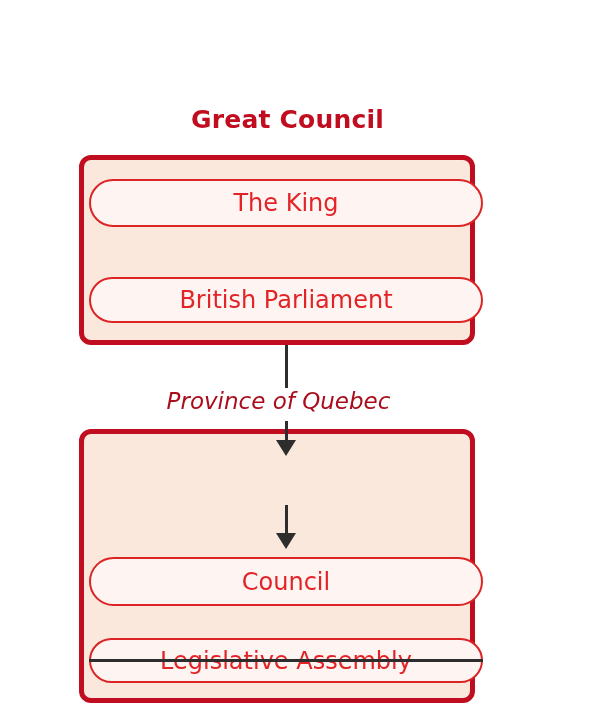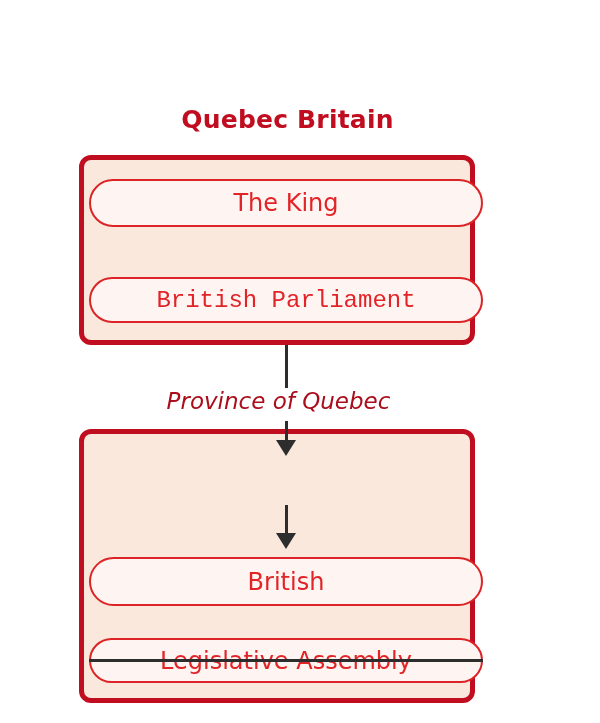--- a/index.html
+++ b/index.html
@@ -46,21 +46,21 @@
     border: 2.5px solid var(--node_border, #DC2427);
     border-radius: 30px;
     display: flex;
     align-items: center;
     justify-content: center;
     font-size: 24px;
     color: var(--node_text, #E22428);
     z-index: 2;
   }
   .pill-king       { top: 19px;  height: 48px; }
-  .pill-parliament { top: 117px; height: 46px; font-family: Liberation Mono, monospace; }
+  .pill-parliament { top: 117px; height: 46px; }
   .pill-governor   { top: 23px;  height: 47px; }
   .pill-council    { top: 123px; height: 49px; }
   .pill-assembly   { top: 204px; height: 45px; }
   .strike {
     position: absolute;
     left: -2px;
     right: -2px;
     top: 50%;
     height: 3px;
     margin-top: -1.5px;
@@ -100,41 +100,41 @@
     z-index: 3;
   }
   .head-1 { top: 440px; }
   .head-2 { top: 533px; }
 </style>
 </head>
 <body>
 
 <div class="stage">
 
-  <div class="title">Quebec Britain</div>
+  <div class="title">Great Council</div>
 
   <div class="group-box box-gb">
     <div class="node-pill pill-king">
       <span>The King</span>
     </div>
     <div class="node-pill pill-parliament">
       <span>British Parliament</span>
     </div>
   </div>
 
   <div class="v-line line-a"></div>
 
   <div class="province-label">Province of Quebec</div>
 
   <div class="v-line line-b"></div>
   <div class="arrowhead head-1"></div>
 
   <div class="group-box box-pq">
     <div class="node-pill pill-council">
-      <span>British</span>
+      <span>Council</span>
     </div>
     <div class="node-pill pill-assembly">
       <span>Legislative Assembly</span>
       <div class="strike"></div>
     </div>
   </div>
 
   <div class="v-line line-gc"></div>
   <div class="arrowhead head-2"></div>
 

